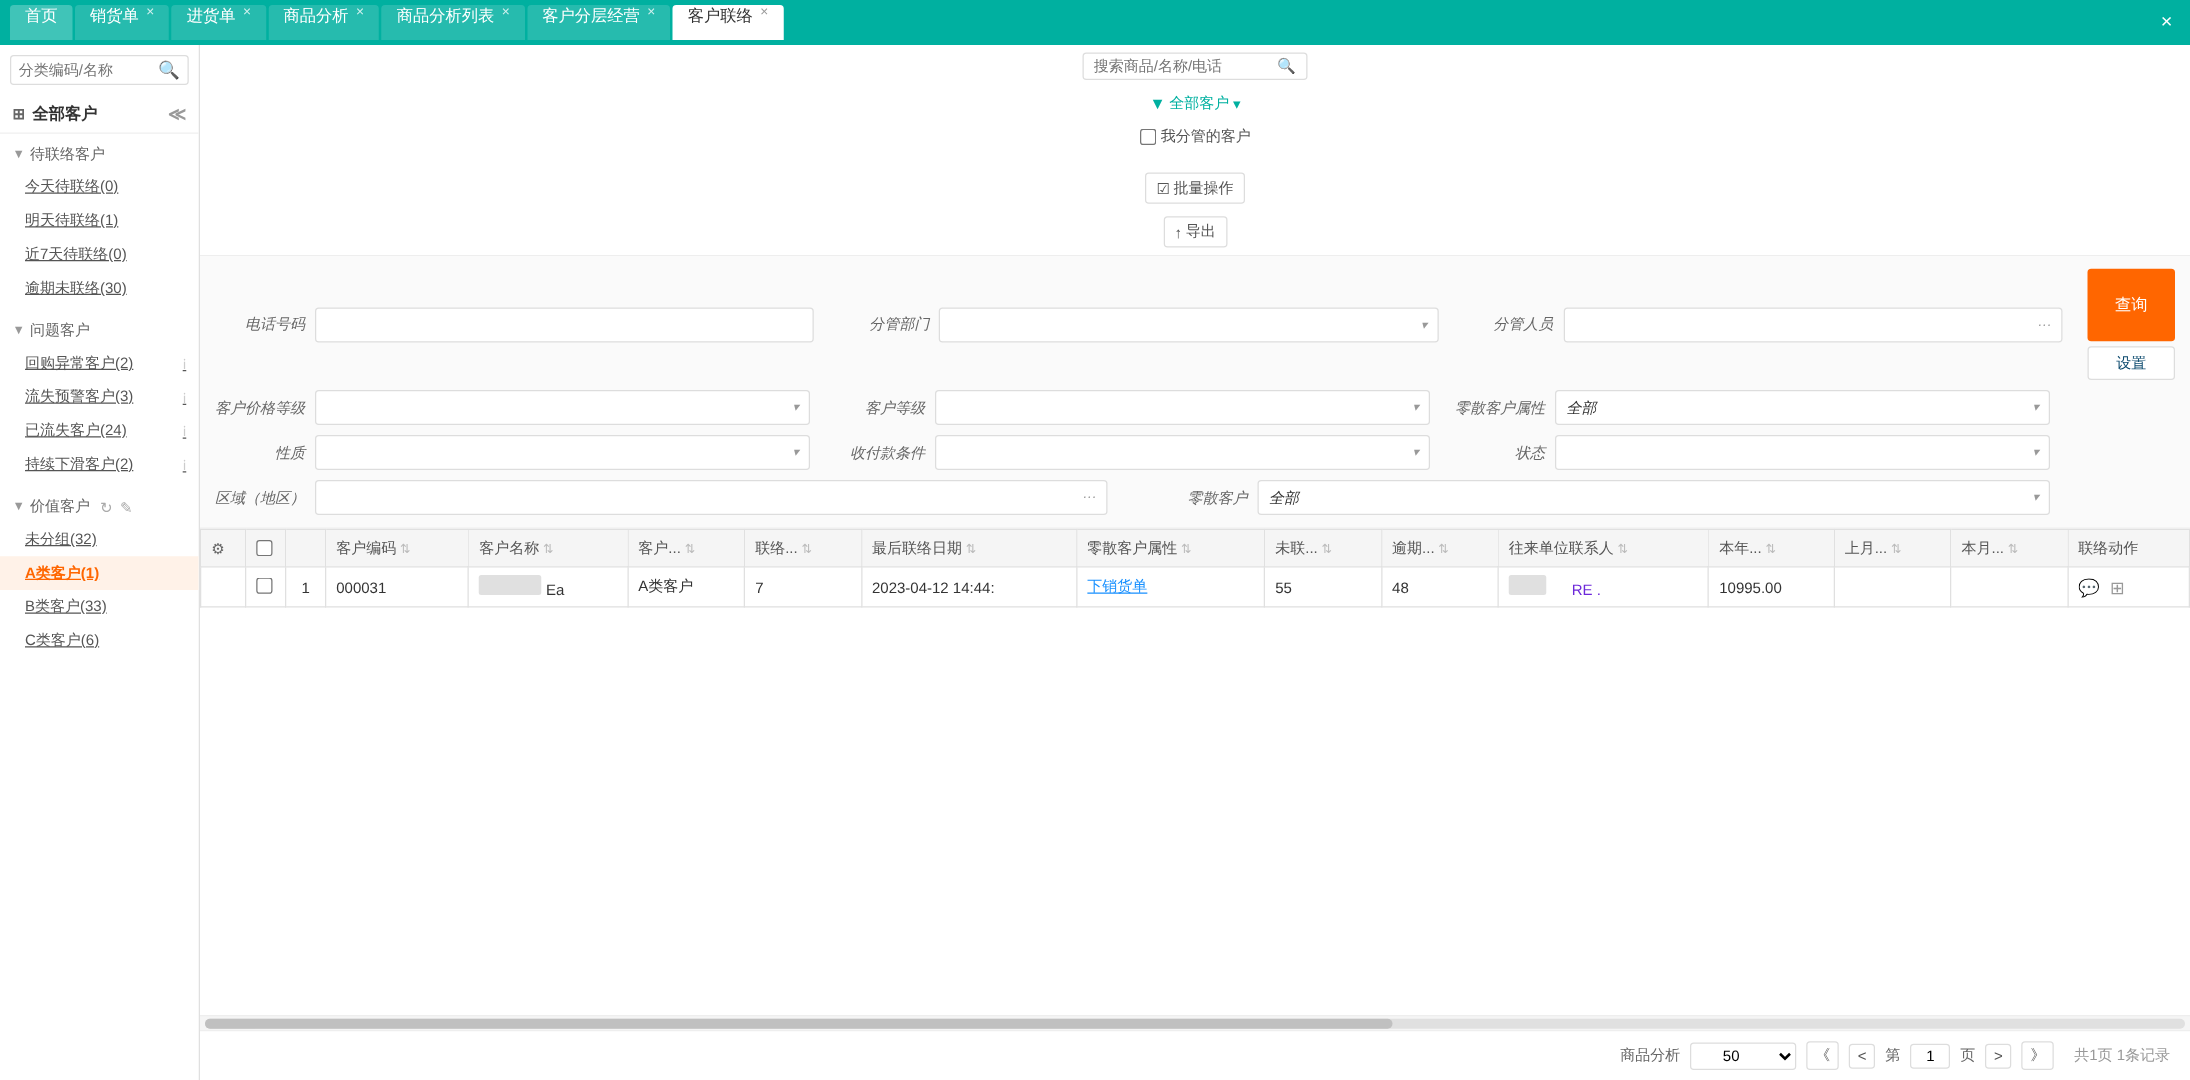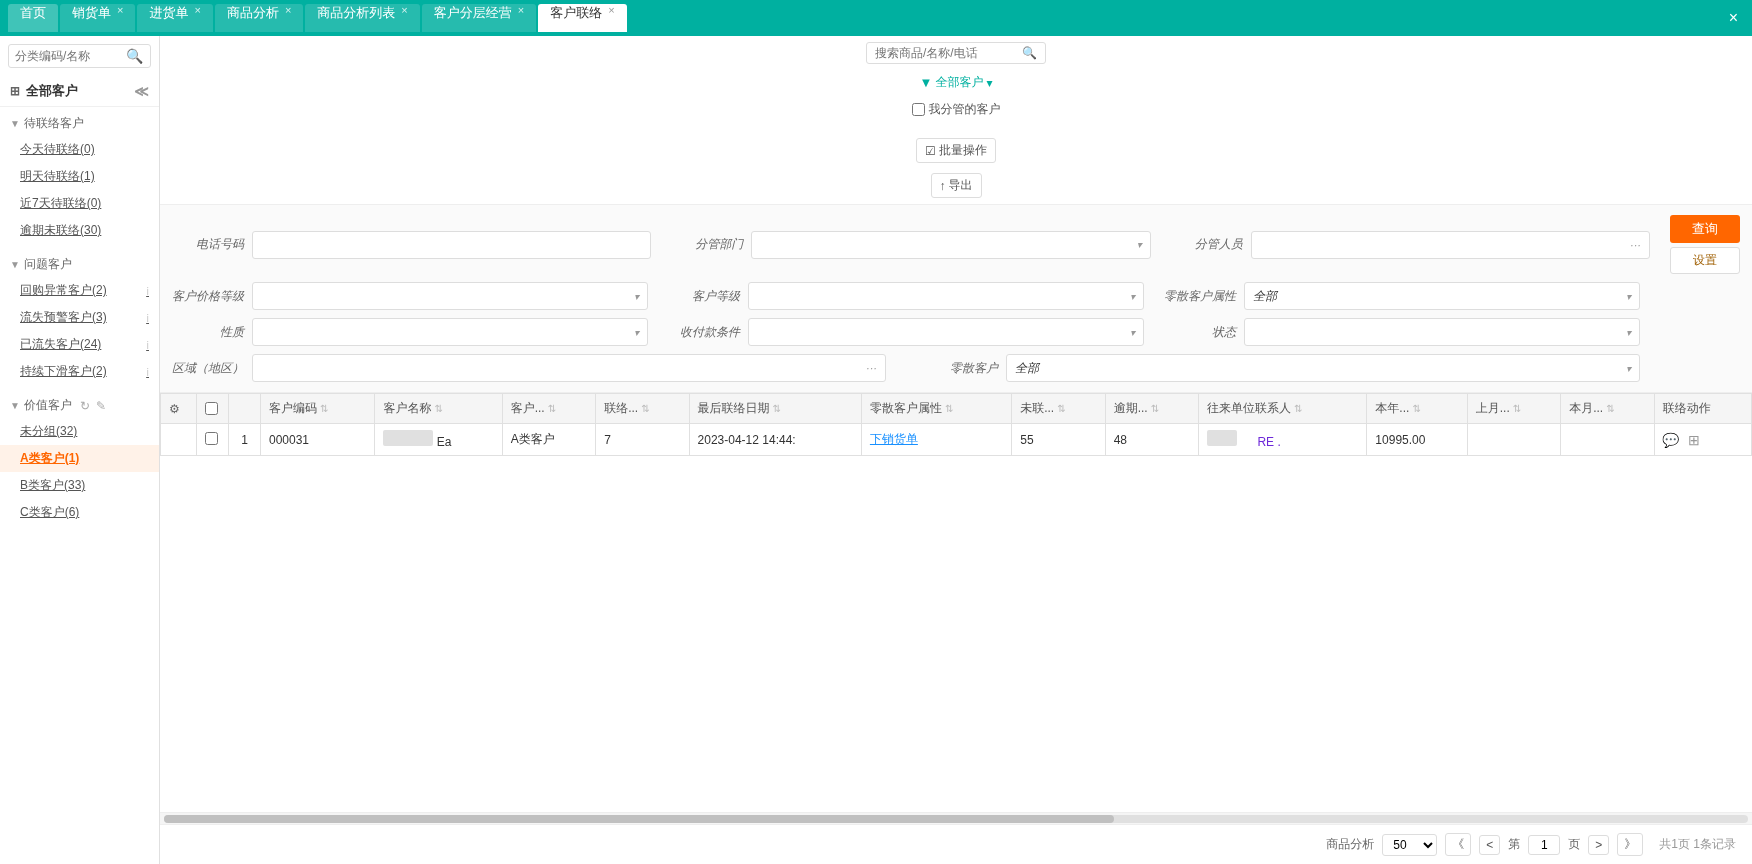--- a/index.html
+++ b/index.html
@@ -127,21 +127,21 @@
     .action-icons span { cursor: pointer; }
 
     
     .pagination {
       display: flex; align-items: center; justify-content: flex-end;
       padding: 8px 16px; border-top: 1px solid #eee; background: #fff;
       gap: 8px; font-size: 12px; color: #555;
     }
     .page-label { color: #666; }
     .page-select {
-      border: 1px solid #ddd; border-radius: 3px; padding: 2px 6px;
+      border: 1px solid #ddd; border-radius: 3px; padding: 2px 21px;
       font-size: 12px; cursor: pointer; background: #fff;
     }
     .page-btn {
       border: 1px solid #ddd; border-radius: 3px; padding: 2px 6px;
       cursor: pointer; background: #fff; color: #555; font-size: 12px;
     }
     .page-input {
       border: 1px solid #ddd; border-radius: 3px; padding: 2px 4px;
       width: 32px; text-align: center; font-size: 12px;
     }
@@ -153,24 +153,24 @@
       display: flex; align-items: center; padding: 0 4px;
     }
     .scroll-bar-track { flex: 1; height: 8px; background: #e0e0e0; border-radius: 4px; position: relative; }
     .scroll-bar-thumb { 
       position: absolute; left: 0; top: 0; width: 60%; height: 8px;
       background: #c0c0c0; border-radius: 4px; cursor: pointer;
     }
 
     .btn-query {
       background: #ff6600; color: #fff; border: none; border-radius: 3px;
-      padding: 5px 16px; font-size: 13px; cursor: pointer;
+      padding: 20px 16px; font-size: 13px; cursor: pointer;
     }
     .btn-settings {
-      background: #fff; color: #a16207; border: 1px solid #ddd; border-radius: 3px;
+      background: #fff; color: #0c4a6e; border: 1px solid #ddd; border-radius: 3px;
       padding: 4px 22px; font-size: 12px; cursor: pointer; display: block;
     }
     .query-btns { display: flex; flex-direction: column; gap: 4px; }
   </style>
 </head>
 <body>
 
 <div class="top-nav">
   <div class="nav-tab home">
     <span>首页</span>

